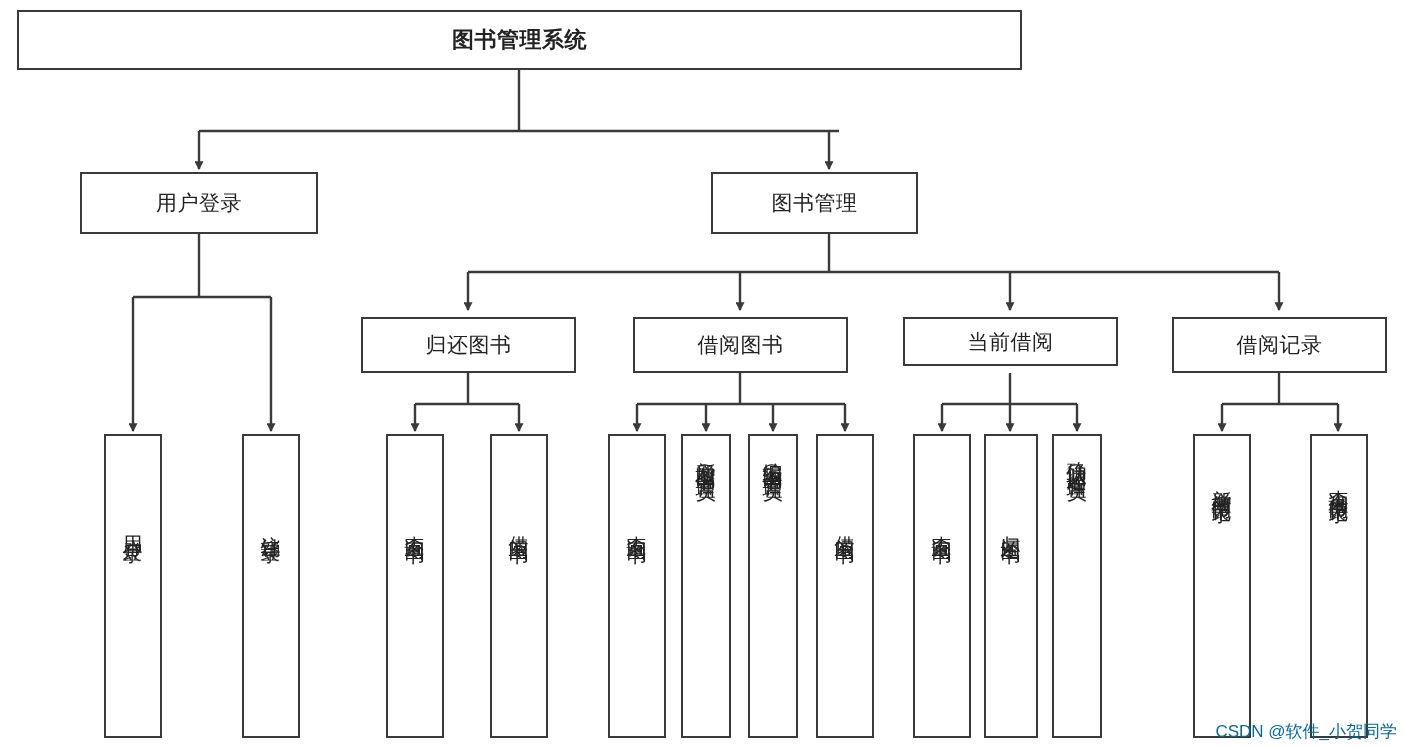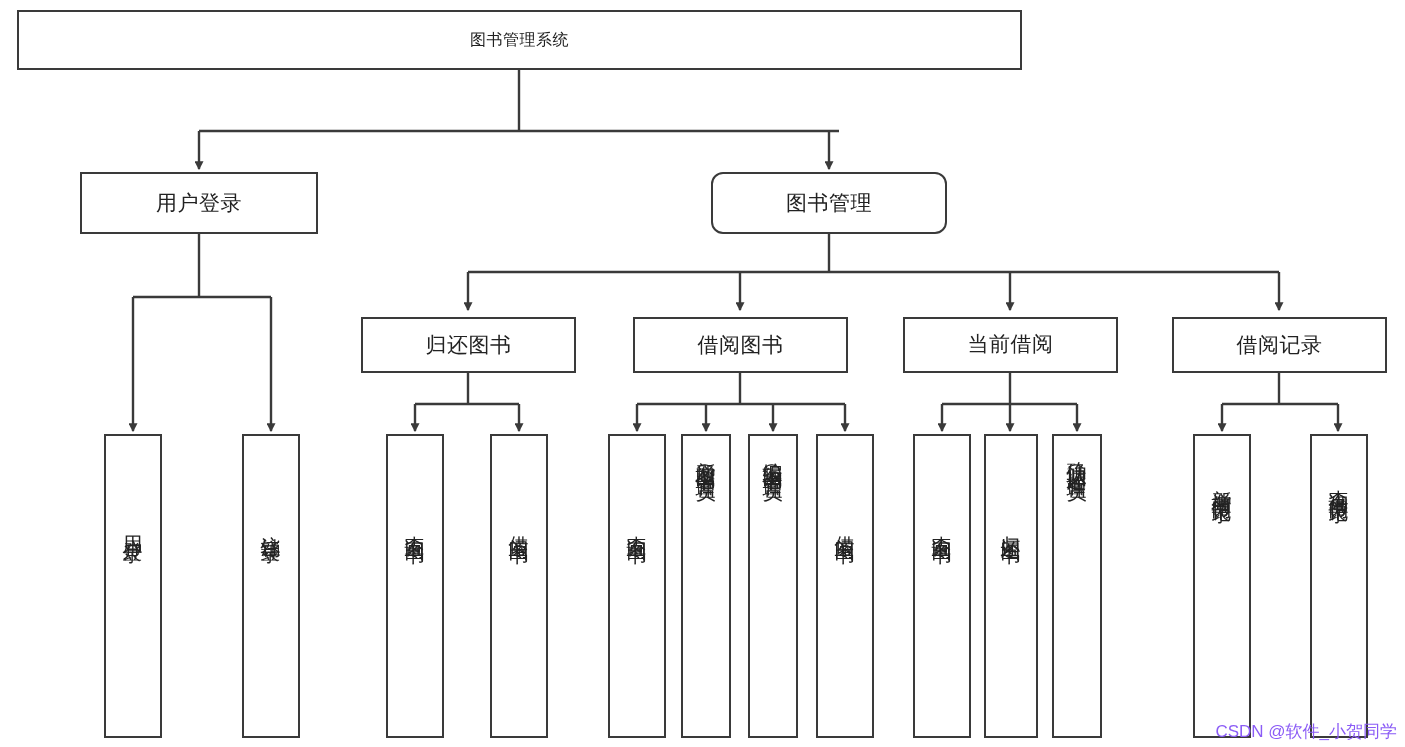--- a/index.html
+++ b/index.html
@@ -37,41 +37,41 @@
     display: block;
     text-align: center;
     line-height: 1.02;
     letter-spacing: 0.5px;
   }
   
   .h-node .lbl {
     writing-mode: horizontal-tb;
     font-size: 21px;
   }
-  .root .lbl { font-size: 16px; }
+  .root .lbl { font-size: 22px; font-weight: bold; }
   
   .v-node {
     align-items: flex-start;
     justify-content: center;
     padding-top: 0;
   }
   .v-node .lbl {
     writing-mode: vertical-rl;
     text-orientation: upright;
     font-size: 20px;
     line-height: 1.0;
     letter-spacing: 3px;
     white-space: nowrap;
   }
   .watermark {
     position: absolute;
     right: 8px;
     bottom: 4px;
     font-size: 17px;
-    color: #8b5cf6;
+    color: #0369a1;
     white-space: nowrap;
     user-select: none;
   }
 </style>
 </head>
 <body>
 
 <div id="canvas">
 
   <svg id="wires" viewBox="0 0 1405 747" xmlns="http://www.w3.org/2000/svg">
@@ -126,33 +126,33 @@
   </svg>
 
   <div class="node h-node root" style="left:17px; top:10px; width:1005px; height:60px;">
     <span class="lbl">图书管理系统</span>
   </div>
 
   <div class="node h-node" style="left:80px; top:172px; width:238px; height:62px;">
     <span class="lbl">用户登录</span>
   </div>
 
-  <div class="node h-node" style="left:711px; top:172px; width:236px; height:62px;border-radius:12px;">
+  <div class="node h-node" style="left:711px; top:172px; width:207px; height:62px;">
     <span class="lbl">图书管理</span>
   </div>
 
   <div class="node h-node" style="left:361px; top:317px; width:215px; height:56px;">
     <span class="lbl">归还图书</span>
   </div>
 
   <div class="node h-node" style="left:633px; top:317px; width:215px; height:56px;">
     <span class="lbl">借阅图书</span>
   </div>
 
-  <div class="node h-node" style="left:903px; top:317px; width:215px; height:56px;font-family:Liberation Serif, serif;">
+  <div class="node h-node" style="left:903px; top:317px; width:215px; height:49px;">
     <span class="lbl">当前借阅</span>
   </div>
 
   <div class="node h-node" style="left:1172px; top:317px; width:215px; height:56px;">
     <span class="lbl">借阅记录</span>
   </div>
 
   <div class="node v-node" style="left:104px; top:434px; width:58px; height:304px; padding-top:84px;">
     <span class="lbl">用户登录</span>
   </div>

